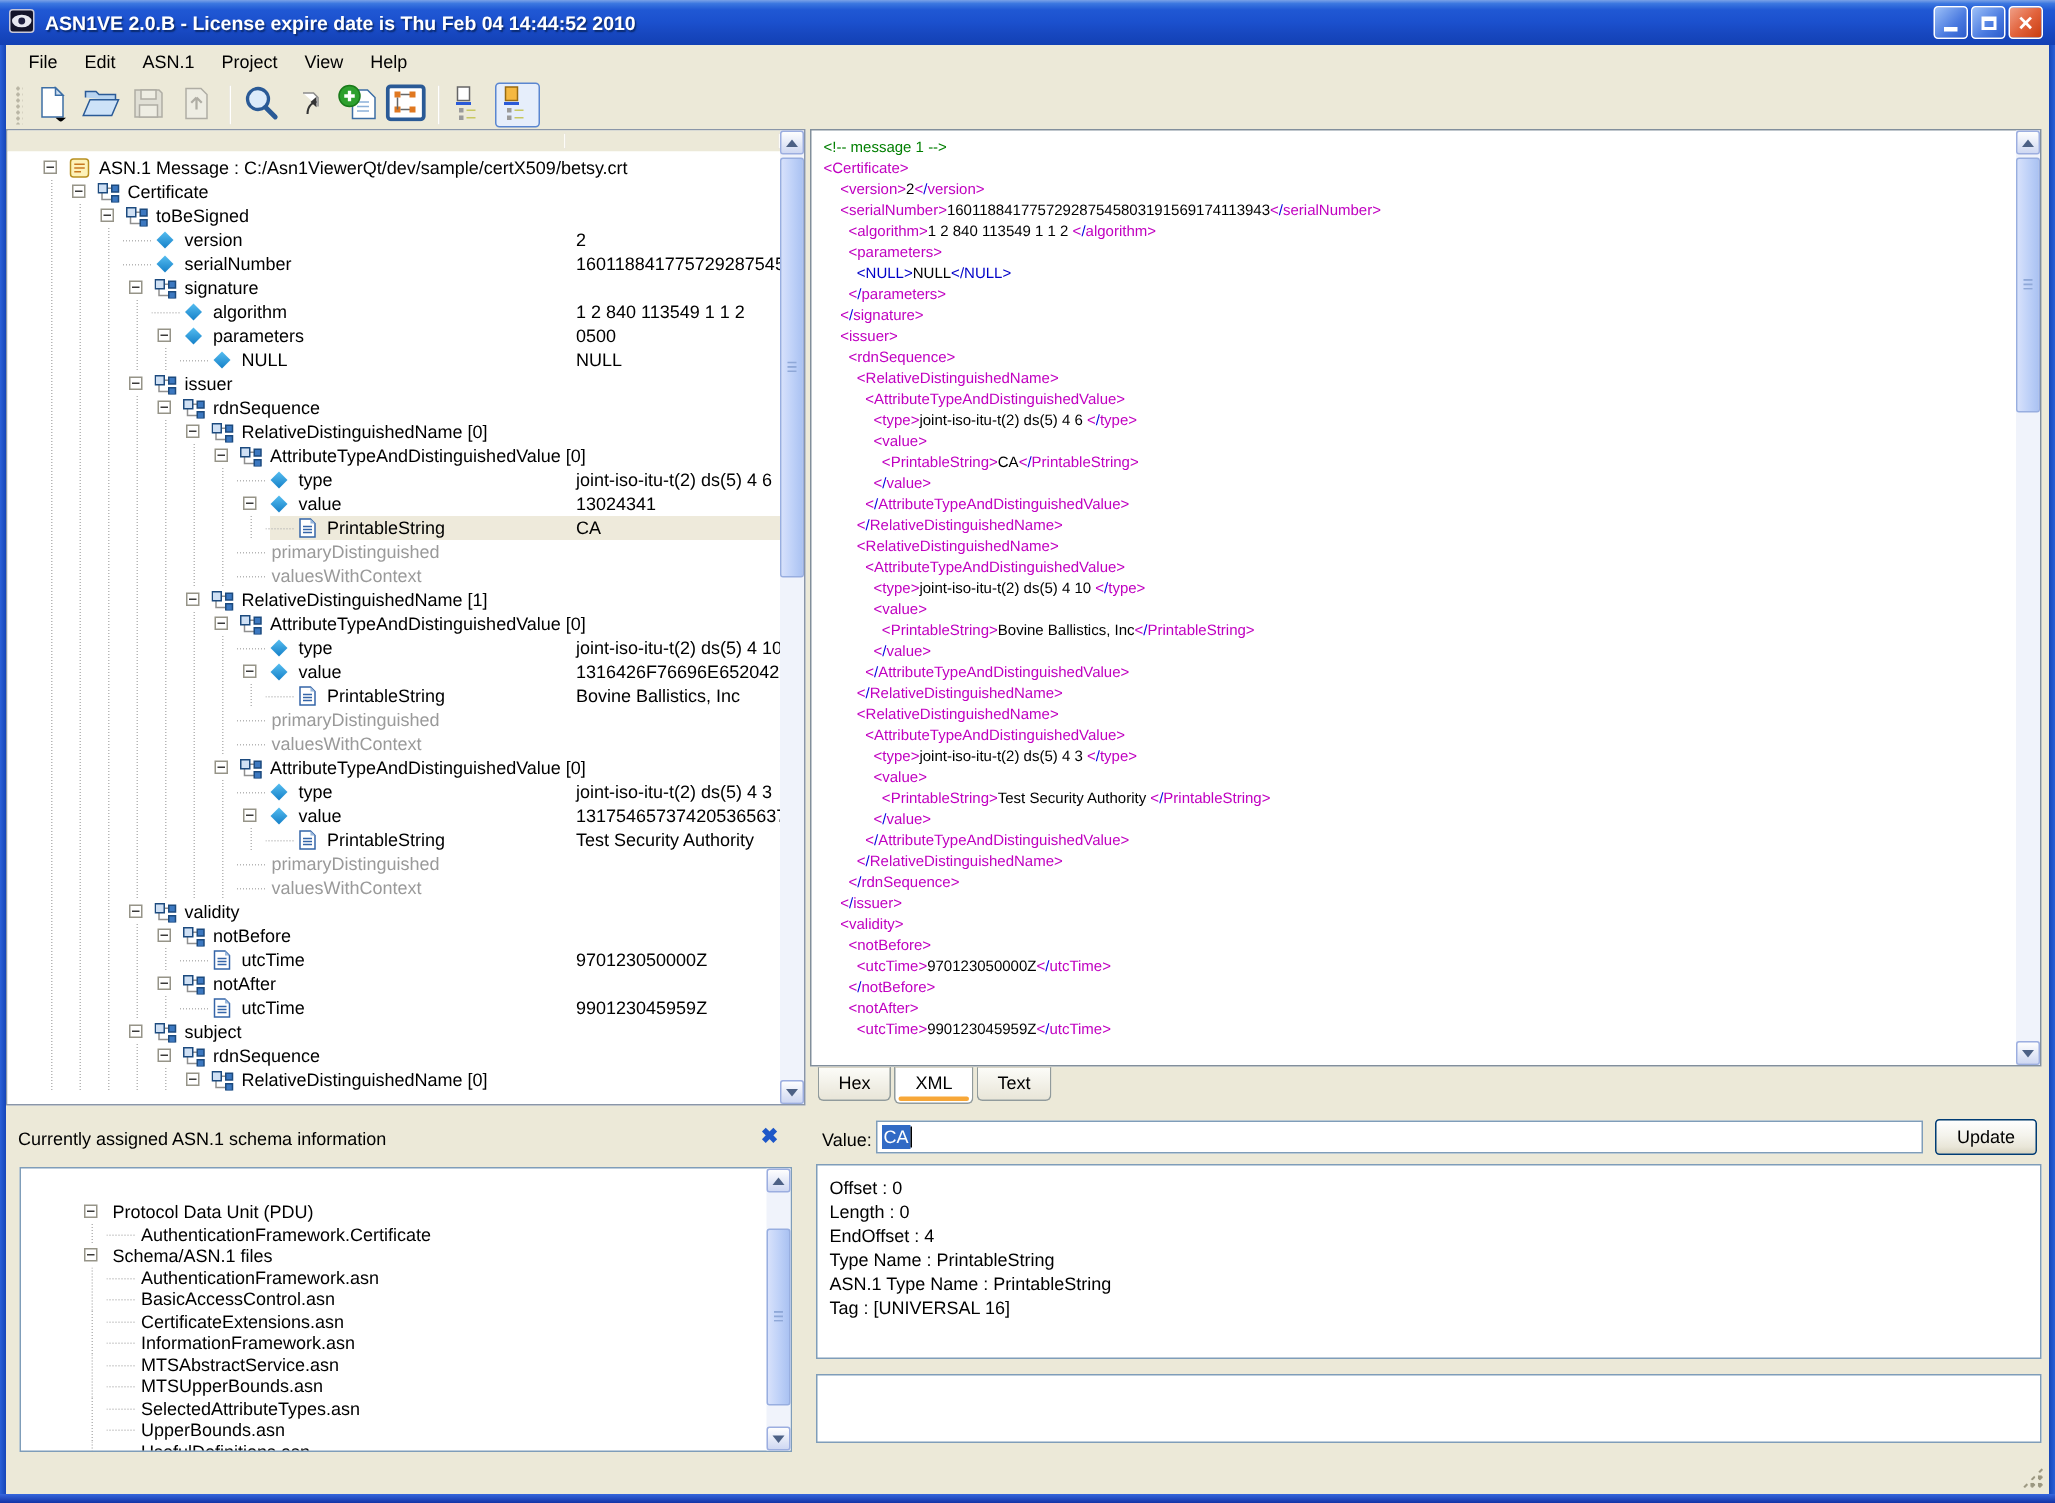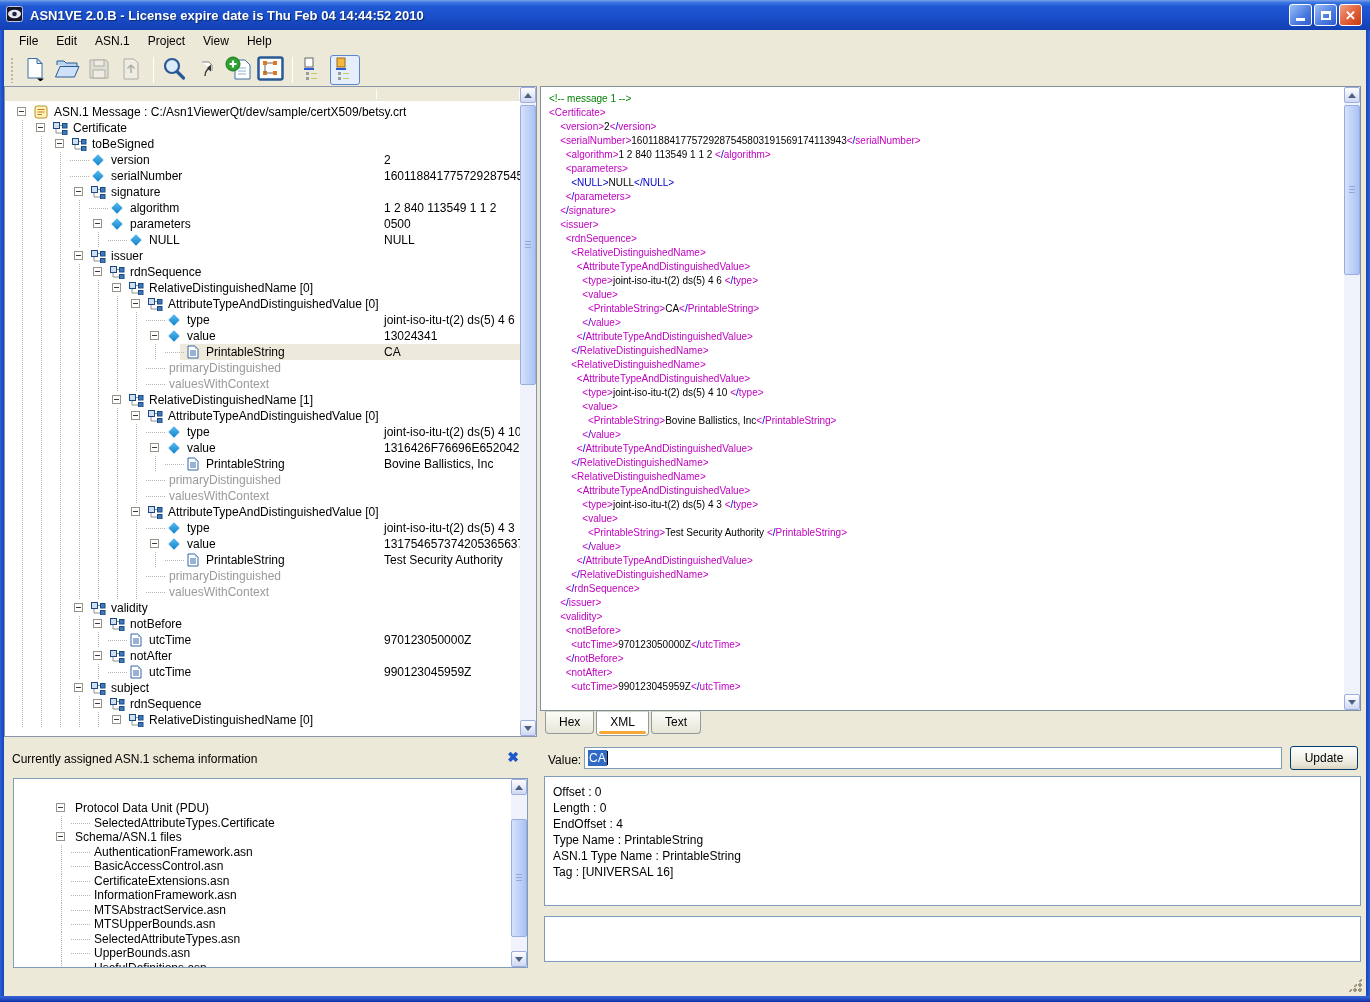--- a/index.html
+++ b/index.html
@@ -34,21 +34,21 @@
   .tbtn{width:30px;height:30px;display:flex;align-items:center;justify-content:center;border:1px solid transparent;border-radius:2px;margin-right:2px;}
   .tbtn.disabled{opacity:.45;filter:grayscale(1);}
   .tbtn.tactive{border:1px solid #5a86d0;background:#e6eefb;border-radius:3px;}
   .tsep{width:1px;height:26px;background:#c9c5b4;border-right:1px solid #fff;margin:0 5px;}
 
   
   .tree-panel{position:absolute;left:4px;top:86px;width:533px;height:651px;background:#fff;border:1px solid #8a96a8;}
   .tree-header{position:absolute;left:0;top:0;right:16px;height:14px;background:var(--beige);}
   .tree-header .hdiv{position:absolute;top:2px;bottom:2px;width:1px;background:#c6c2b2;border-right:1px solid #fdfcf8;}
   .tree-body{position:absolute;left:0;top:14px;right:16px;bottom:0;background:#fff;overflow:hidden;padding-top:3px;}
-  .trow{position:relative;display:flex;align-items:center;height:16px;padding-left:8px;white-space:nowrap;}
+  .trow{position:relative;display:flex;align-items:center;height:16px;padding-left:20px;white-space:nowrap;}
   .selbg{position:absolute;top:0;bottom:0;right:0;background:#eeeadb;}
   .rail{width:19px;height:16px;flex:0 0 19px;background-image:linear-gradient(to bottom,#b5b5b5 1px,transparent 1px);background-size:1px 2px;background-repeat:repeat-y;background-position:9px 0;position:relative;z-index:1;}
   .expander{width:19px;height:16px;flex:0 0 19px;position:relative;z-index:1;}
   .expander i{position:absolute;left:4px;top:3px;width:9px;height:9px;background:#fff;border:1px solid #969488;}
   .expander i::after{content:"";position:absolute;left:1px;top:3px;width:5px;height:1px;background:#3a3a3a;}
   .leafstub{width:19px;height:16px;flex:0 0 19px;background-image:linear-gradient(to right,#b5b5b5 1px,transparent 1px);background-size:2px 1px;background-repeat:repeat-x;background-position:2px 8px;position:relative;z-index:1;}
   .ticon{width:18px;flex:0 0 18px;display:flex;align-items:center;justify-content:center;position:relative;z-index:1;}
   .dia{width:8px;height:8px;background:linear-gradient(135deg,#55bdf0,#1580c8);transform:rotate(45deg);}
   .tlabel{padding-left:4px;position:relative;z-index:1;}
   .tlabel.gray{color:#9a9a9a;}
@@ -940,21 +940,21 @@
   <div class="schema-body" id="schema-body">
       <div class="srow">
         <span class="expander">
           <i></i>
         </span>
         <span class="tlabel">Protocol Data Unit (PDU)</span>
       </div>
       <div class="srow">
         <span class="rail"></span>
         <span class="leafstub"></span>
-        <span class="tlabel">SelectedAttributeTypes.Certificate</span>
+        <span class="tlabel">AuthenticationFramework.Certificate</span>
       </div>
       <div class="srow">
         <span class="expander">
           <i></i>
         </span>
         <span class="tlabel">Schema/ASN.1 files</span>
       </div>
       <div class="srow">
         <span class="rail"></span>
         <span class="leafstub"></span>

